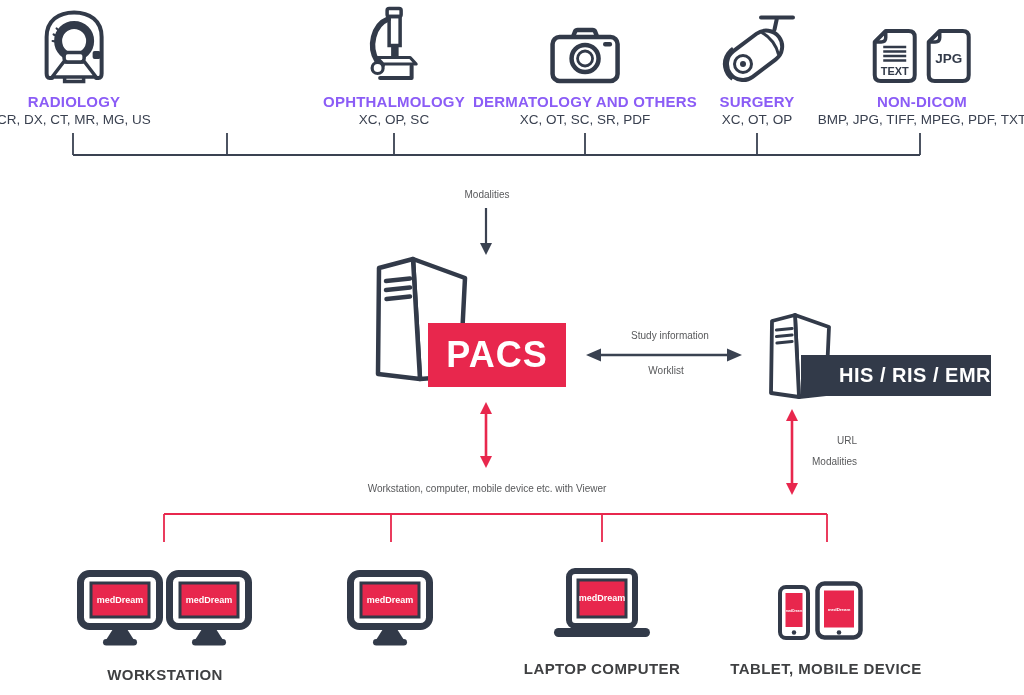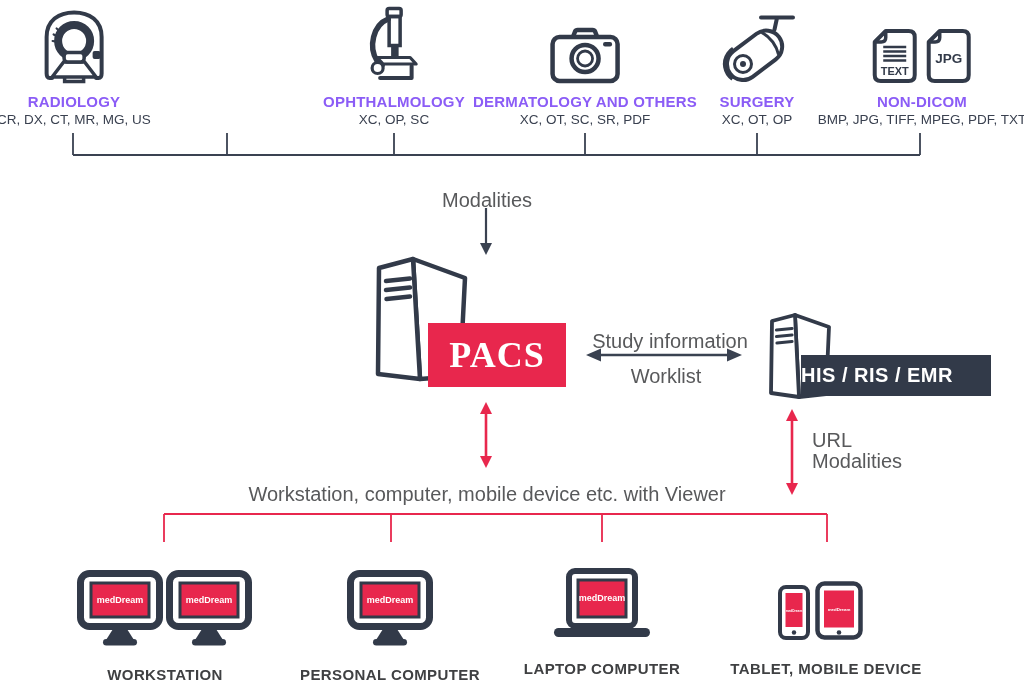--- a/index.html
+++ b/index.html
@@ -8,29 +8,29 @@
   .abs{position:absolute;}
   .cx{transform:translateX(-50%);}
   svg{display:block;}
   .stroke{stroke:#323a49;fill:none;}
   
   .mod-group{position:absolute;top:6px;display:flex;flex-direction:column;align-items:center;transform:translateX(-50%);}
   .mod-icon{height:78px;display:flex;align-items:flex-end;justify-content:center;gap:8px;}
   .mod-name{margin-top:9px;font-size:15px;font-weight:bold;color:#8b5cf6;letter-spacing:.2px;white-space:nowrap;}
   .mod-codes{margin-top:2px;font-size:13.5px;color:#3a4150;white-space:nowrap;}
   
-  .gray-caption{position:absolute;font-size:20px;color:#58595b;white-space:nowrap;}
+  .gray-caption{position:absolute;font-size:10px;color:#58595b;white-space:nowrap;text-align:right;}
   .device-label{position:absolute;font-size:15px;color:#3f4042;letter-spacing:.4px;white-space:nowrap;font-weight:bold;}
   
   .pacs-box{position:absolute;left:428px;top:323px;width:138px;height:64px;background:#e8274d;
             color:#fff;font-weight:bold;font-size:36px;letter-spacing:1px;
-            display:flex;align-items:center;justify-content:center;font-family:Liberation Serif, serif;}
+            display:flex;align-items:center;justify-content:center;}
   .his-box{position:absolute;left:801px;top:355px;width:190px;height:41px;background:#323a49;
            color:#fff;font-weight:bold;font-size:20px;letter-spacing:.5px;
-           display:flex;align-items:center;justify-content:flex-start;}
+           display:flex;align-items:center;justify-content:flex-end;}
   .brand-text{font-weight:bold;fill:#fff;}
 </style>
 </head>
 <body>
 
 <div class="canvas">
 
   <div class="mod-group" style="left:74px">
     <div class="mod-icon">
       <svg width="68" height="76" viewBox="0 0 68 76">
@@ -185,21 +185,20 @@
   </svg>
   <div class="device-label cx" style="left:165px;top:666px">WORKSTATION</div>
 
   <svg class="abs" style="left:347px;top:570px" width="86" height="76" viewBox="0 0 86 76">
     <rect class="stroke" stroke-width="7" x="3.5" y="3.5" width="79" height="53" rx="9" fill="#fff"></rect>
     <rect x="14" y="13" width="58" height="34" fill="#e8274d" stroke="#323a49" stroke-width="3"></rect>
     <text class="brand-text" x="43" y="33" font-size="9" text-anchor="middle">medDream</text>
     <path d="M36 59 L50 59 L57 70 L29 70 Z" fill="#323a49"></path>
     <rect x="26" y="69" width="34" height="6.5" rx="3.25" fill="#323a49"></rect>
   </svg>
-  <div class="device-label cx" style="left:390px;top:666px">PERSONAL COMPUTER</div>
 
   <svg class="abs" style="left:552px;top:568px" width="100" height="74" viewBox="0 0 100 74">
     <rect class="stroke" stroke-width="6" x="17" y="3" width="66" height="55" rx="6" fill="#fff"></rect>
     <rect x="26" y="12" width="48" height="37" fill="#e8274d" stroke="#323a49" stroke-width="3"></rect>
     <text class="brand-text" x="50" y="33" font-size="9" text-anchor="middle">medDream</text>
     <rect x="2" y="60" width="96" height="9" rx="4.5" fill="#323a49"></rect>
   </svg>
   <div class="device-label cx" style="left:602px;top:660px">LAPTOP COMPUTER</div>
 
   <svg class="abs" style="left:778px;top:585px" width="32" height="55" viewBox="0 0 32 55">

